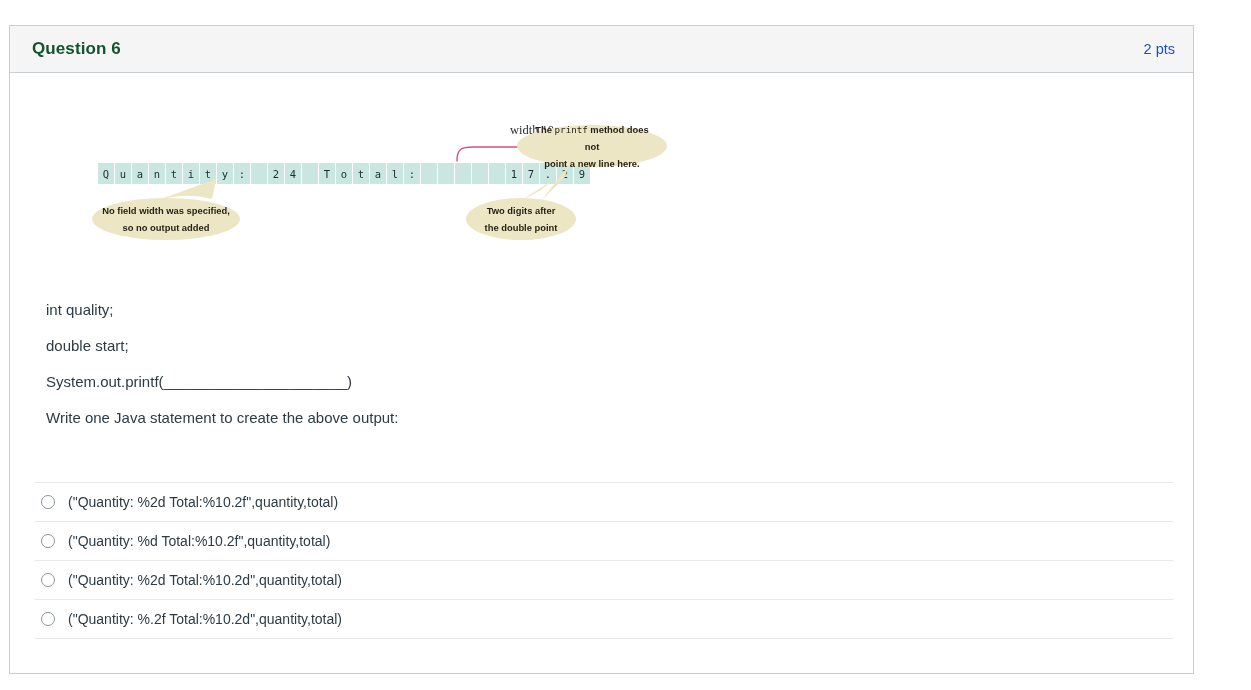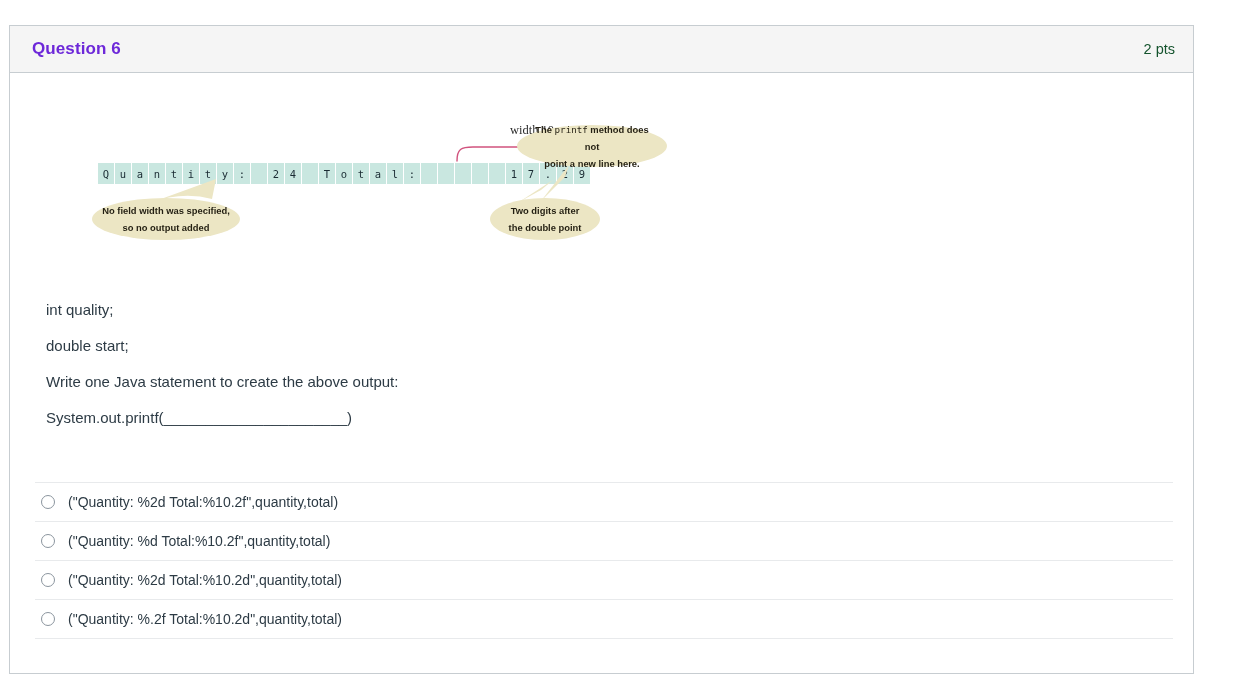--- a/index.html
+++ b/index.html
@@ -31,26 +31,26 @@
     border-bottom: 1px solid #c7cdd1;
     display: flex;
     align-items: center;
     justify-content: space-between;
     padding: 0 18px 0 22px;
     box-sizing: border-box;
   }
   .question-title {
     font-size: 17px;
     font-weight: bold;
-    color: #6d28d9;
+    color: #14532d;
     letter-spacing: 0.1px;
   }
   .question-points {
     font-size: 14.5px;
-    color: #14532d;
+    color: #1d4ed8;
   }
 
   .question-body {
     position: relative;
     padding: 0;
   }
 
   
   .figure {
     position: relative;
@@ -127,21 +127,21 @@
     padding: 0 10px;
   }
   .callout-nofield {
     left: 62px;
     top: 105px;
     width: 148px;
     height: 42px;
     padding: 0 8px;
   }
   .callout-twodigits {
-    left: 460px;
+    left: 436px;
     top: 105px;
     width: 110px;
     height: 42px;
     padding: 0 8px;
   }
 
   .tail { position: absolute; }
 
   
   .qtext {
@@ -260,22 +260,22 @@
       </div>
       <svg class="tail" style="left:485px; top:85px;" width="40" height="28" viewBox="0 0 40 28">
         <path d="M38 2 L4 24 L26 12 Z" fill="#ece6c4"></path>
       </svg>
 
     </div>
 
     <div class="qtext">
       <p>int quality;</p>
       <p>double start;</p>
+      <p>System.out.printf(______________________)</p>
       <p>Write one Java statement to create the above output:</p>
-      <p>System.out.printf(______________________)</p>
     </div>
 
     <div class="answers" id="answers">
         <div class="answer-row">
           <span class="radio"></span>
           <span>("Quantity: %2d Total:%10.2f",quantity,total)</span>
         </div>
         <div class="answer-row">
           <span class="radio"></span>
           <span>("Quantity: %d Total:%10.2f",quantity,total)</span>

